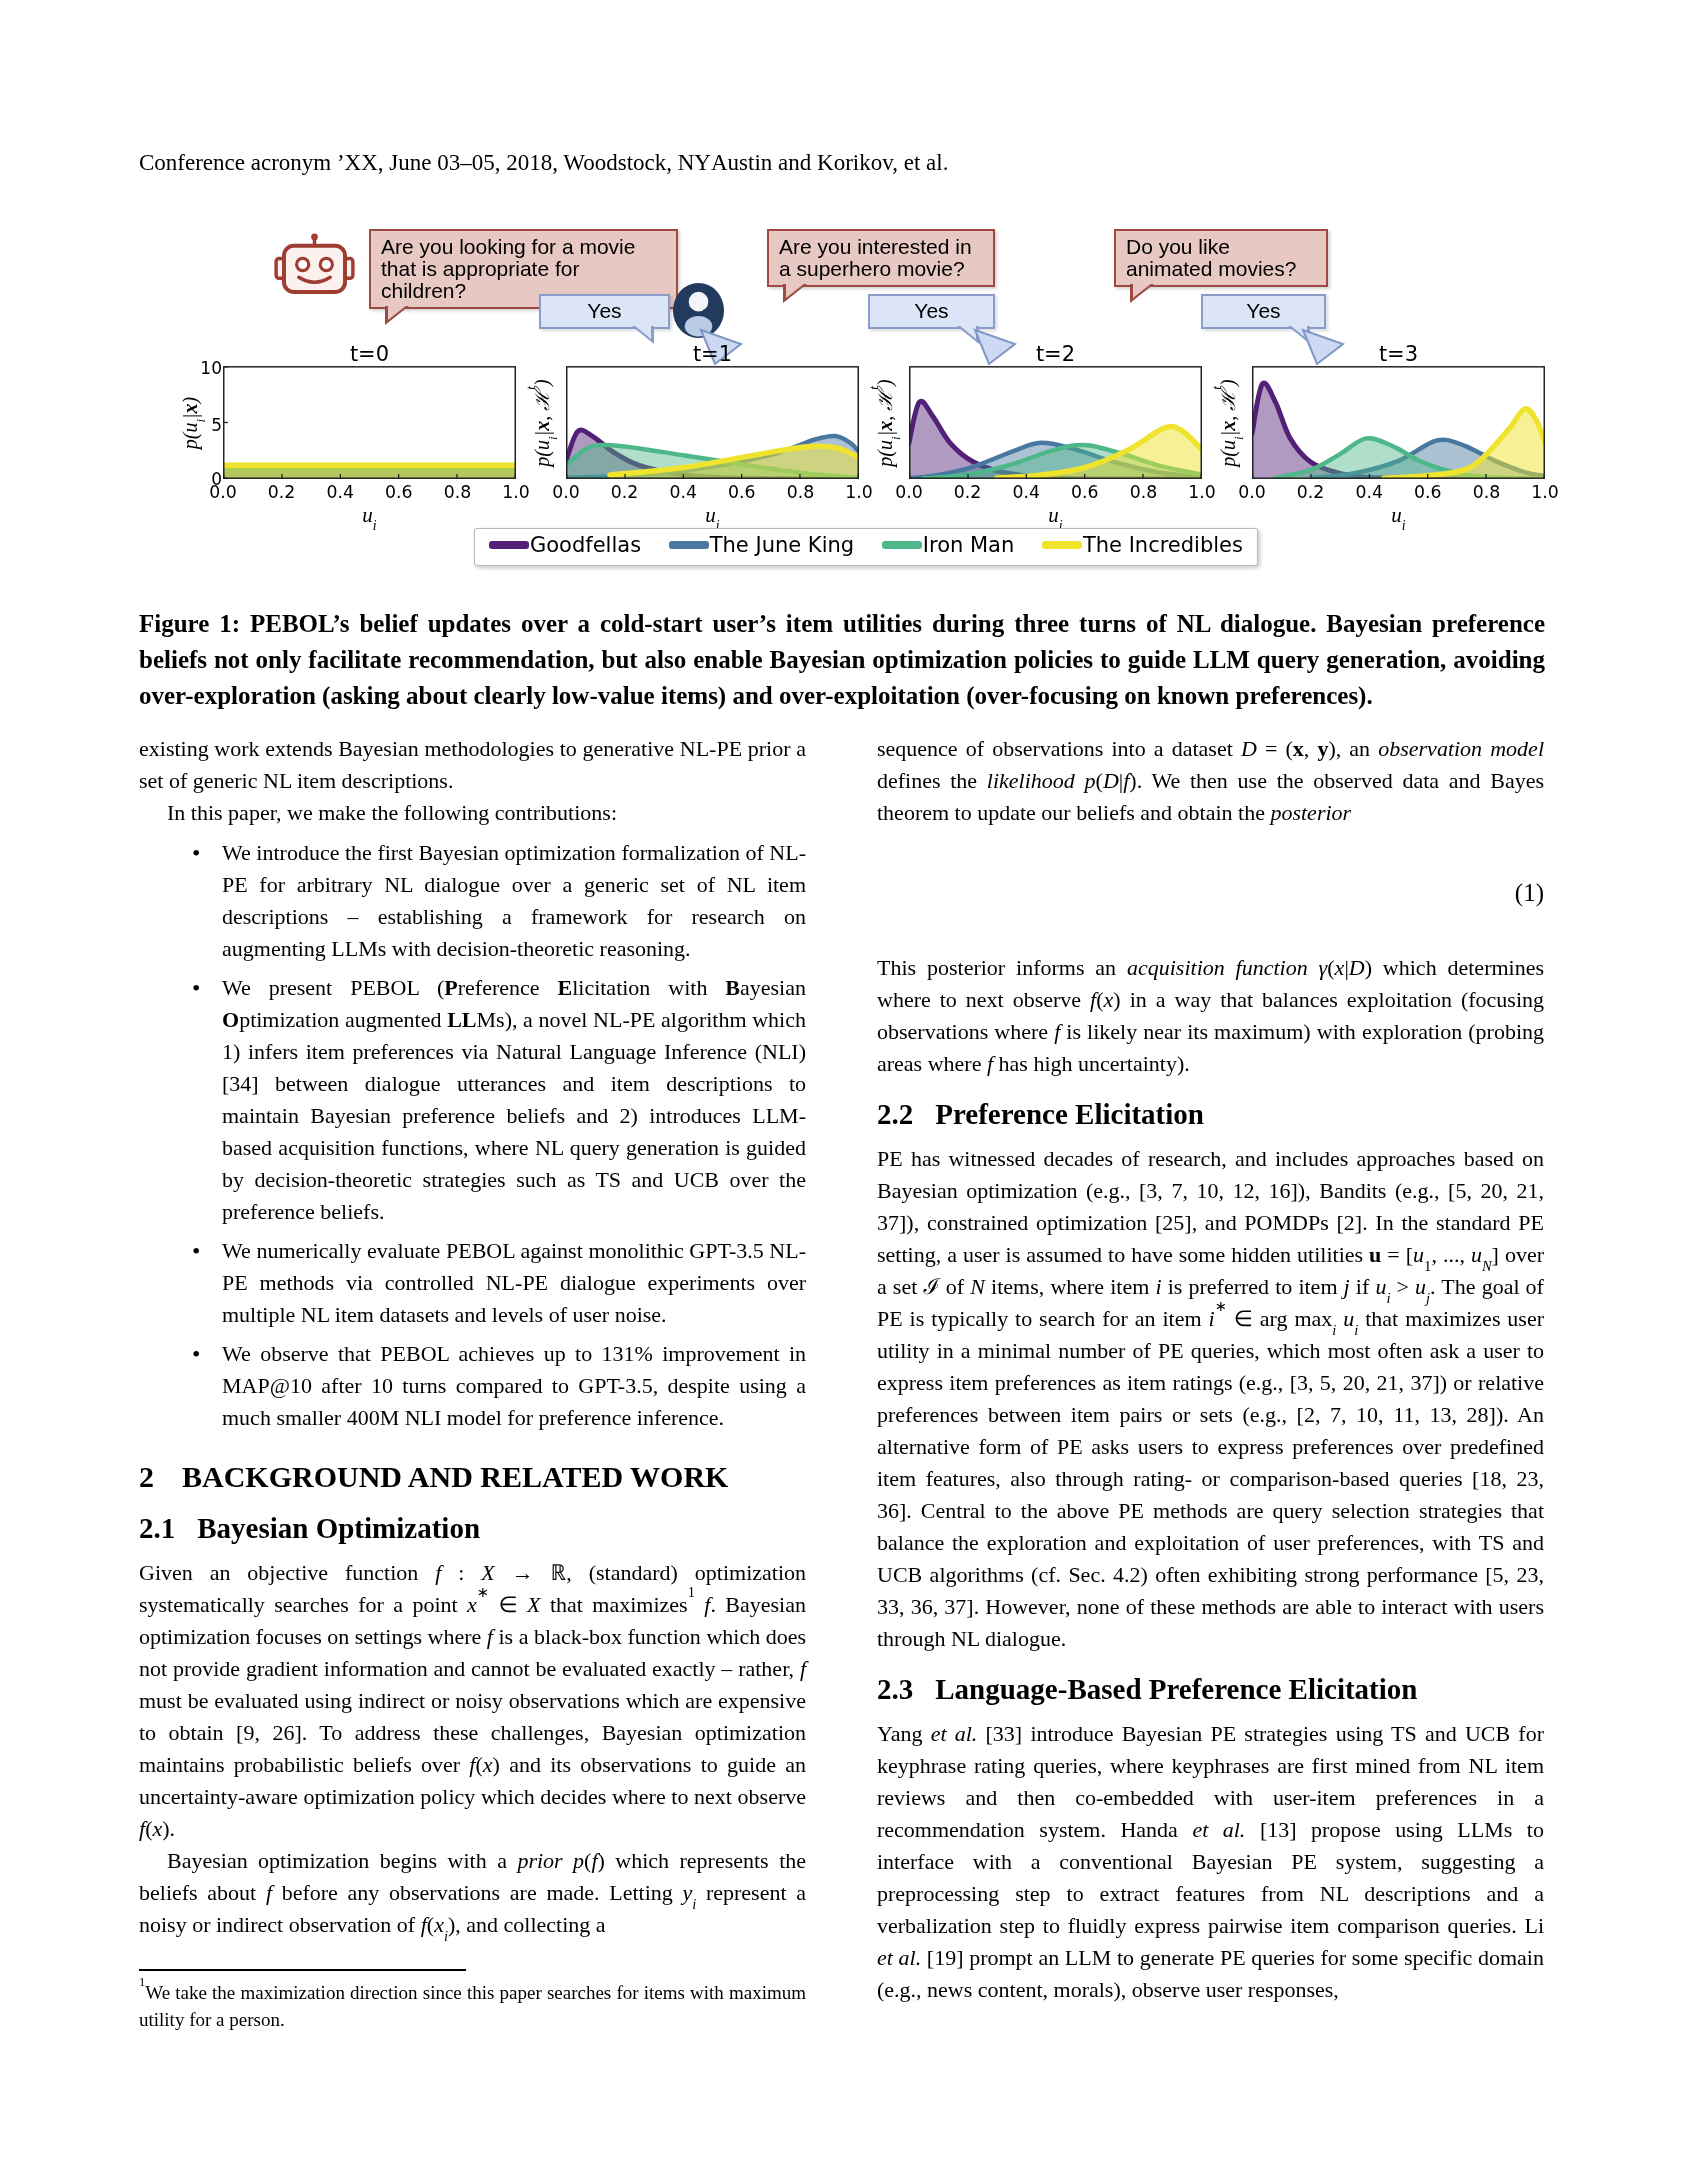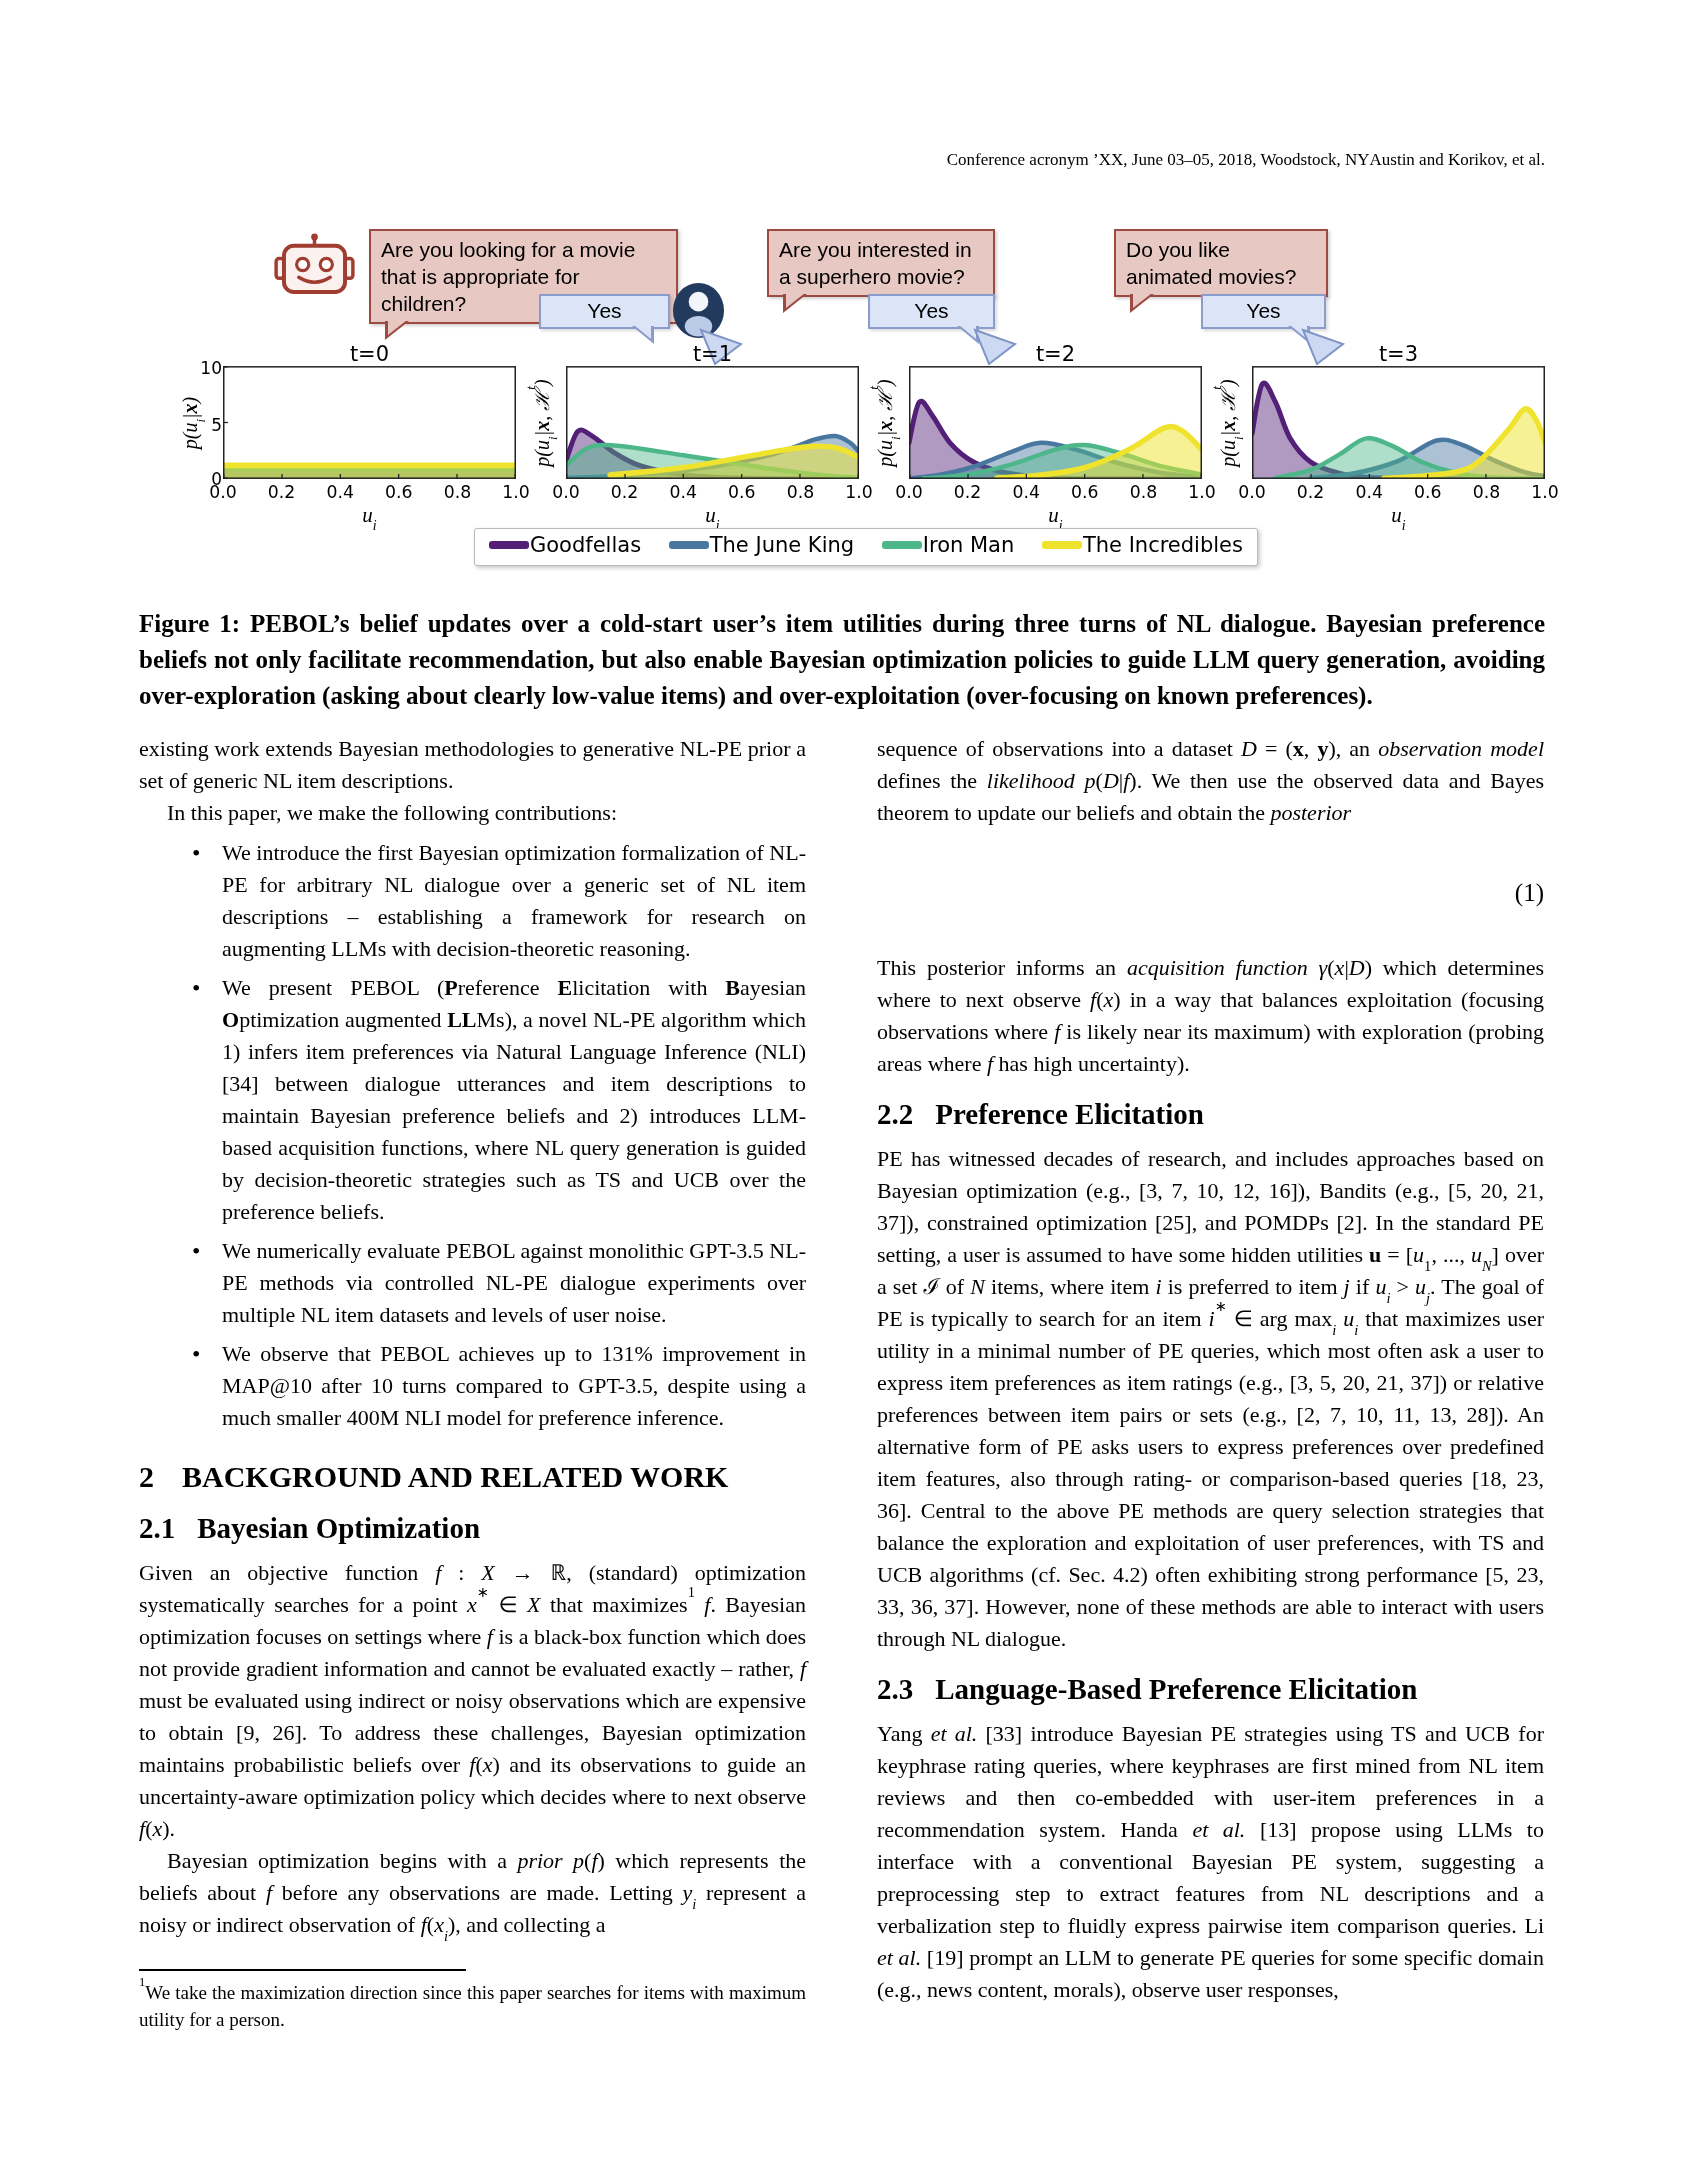--- a/index.html
+++ b/index.html
@@ -1,27 +1,27 @@
 <!DOCTYPE html>
 <html><head>
 <meta charset="utf-8">
 <style>
   html,body{margin:0;padding:0;background:#ffffff;}
   .page{position:relative;width:1683px;height:2178px;background:#fff;
         font-family:"Liberation Serif",serif;color:#000;overflow:hidden;}
 
   
   .runhead{position:absolute;top:150px;left:139px;width:1406px;
-           display:flex;justify-content:flex-end;font-size:17px;}
+           display:flex;justify-content:flex-start;font-size:23px;}
 
   
   .figure-top{position:absolute;top:223px;left:139px;width:1406px;height:378px;}
 
   .bot-bubble{position:absolute;background:#e7c8c2;border:2px solid #9c4a42;
-              font-family:"Liberation Sans",sans-serif;font-size:21px;line-height:27px;
+              font-family:"Liberation Sans",sans-serif;font-size:21px;line-height:22px;
               padding:5px 10px;box-shadow:2px 2px 3px rgba(0,0,0,.18);}
   .bot-bubble::before{content:"";position:absolute;left:14px;bottom:-18px;width:0;height:0;
               border-top:19px solid #9c4a42;border-right:24px solid transparent;}
   .bot-bubble::after{content:"";position:absolute;left:17px;bottom:-13px;width:0;height:0;
               border-top:15px solid #e7c8c2;border-right:19px solid transparent;}
   .b0{left:230px;top:6px;width:285px;}
   .b1{left:628px;top:6px;width:204px;}
   .b2{left:975px;top:6px;width:190px;}
 
   .yes-bubble{position:absolute;background:#dbe5f7;border:2px solid #8a9ccc;

